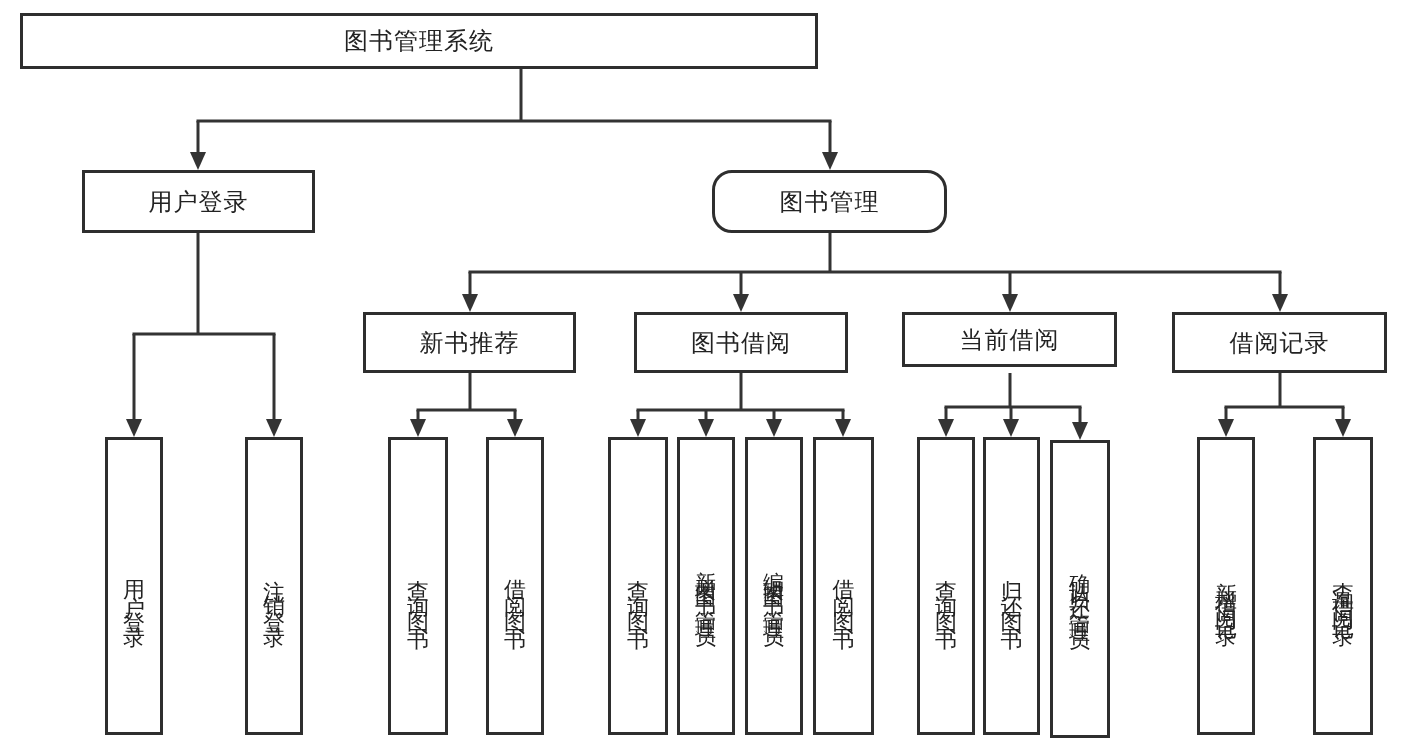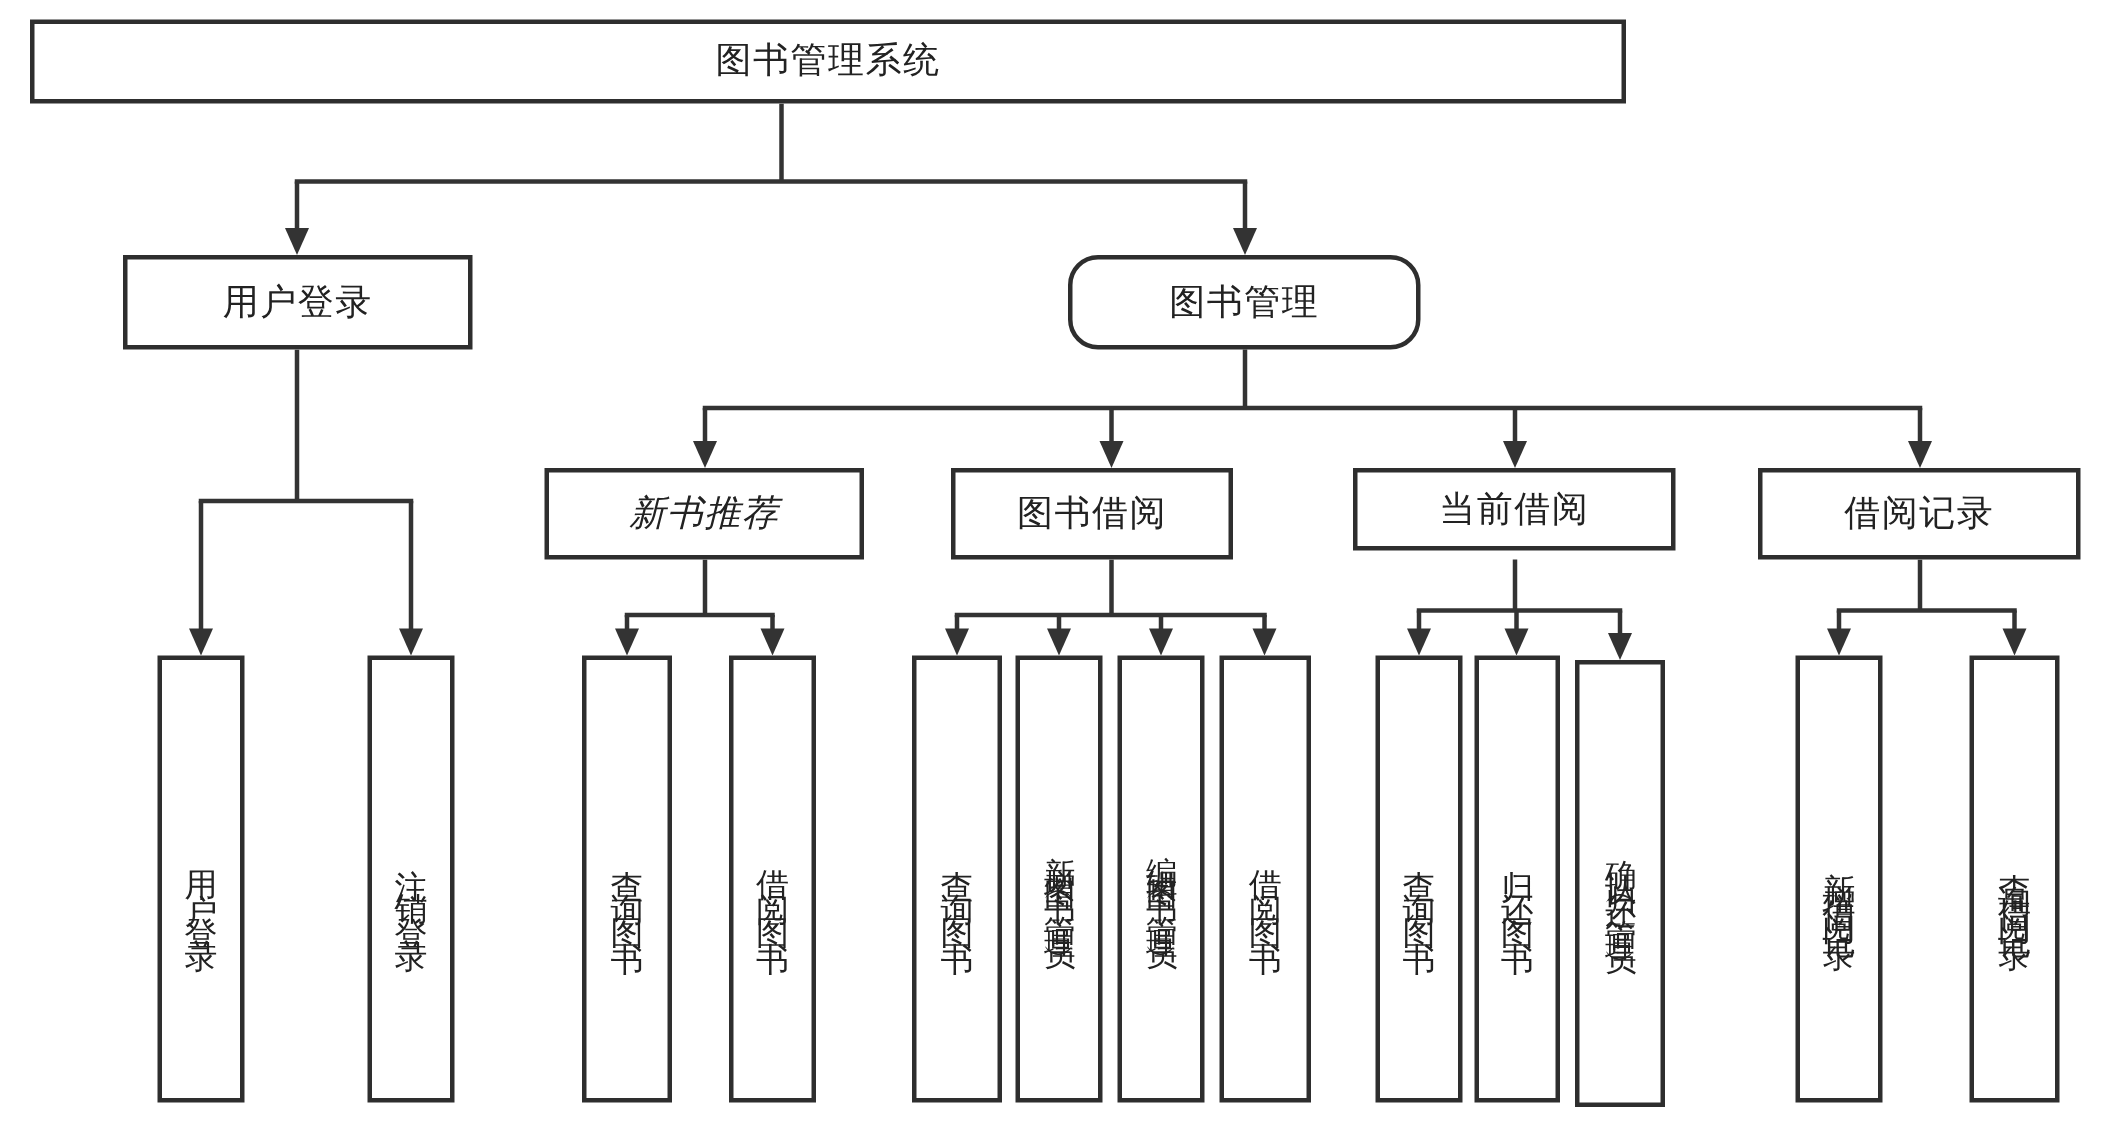--- a/index.html
+++ b/index.html
@@ -100,35 +100,35 @@
       <line x1="1080" y1="407" x2="1080" y2="426" stroke="var(--line)" stroke-width="3"></line>
       <polygon points="1072,422 1088,422 1080,440" fill="var(--line)"></polygon>
       <line x1="1280" y1="373" x2="1280" y2="407" stroke="var(--line)" stroke-width="3"></line>
       <line x1="1224.5" y1="407" x2="1344.5" y2="407" stroke="var(--line)" stroke-width="3"></line>
       <line x1="1226" y1="407" x2="1226" y2="423" stroke="var(--line)" stroke-width="3"></line>
       <polygon points="1218,419 1234,419 1226,437" fill="var(--line)"></polygon>
       <line x1="1343" y1="407" x2="1343" y2="423" stroke="var(--line)" stroke-width="3"></line>
       <polygon points="1335,419 1351,419 1343,437" fill="var(--line)"></polygon>
     </svg>
 
-  <div class="node hnode" style="left:20px;top:13px;width:1064px;height:56px;">
+  <div class="node hnode" style="left:20px;top:13px;width:798px;height:56px;">
     <span>图书管理系统</span>
   </div>
 
   <div class="node hnode" style="left:82px;top:170px;width:233px;height:63px;">
     <span>用户登录</span>
   </div>
   <div class="node hnode" style="left:712px;top:170px;width:235px;height:63px;border-radius:20px;">
     <span>图书管理</span>
   </div>
 
-  <div class="node hnode" style="left:363px;top:312px;width:213px;height:61px;font-style:italic;">
+  <div class="node hnode" style="left:363px;top:312px;width:213px;height:61px;">
     <span>新书推荐</span>
   </div>
-  <div class="node hnode" style="left:634px;top:312px;width:188px;height:61px;">
+  <div class="node hnode" style="left:634px;top:312px;width:214px;height:61px;">
     <span>图书借阅</span>
   </div>
   <div class="node hnode" style="left:902px;top:312px;width:215px;height:55px;">
     <span>当前借阅</span>
   </div>
   <div class="node hnode" style="left:1172px;top:312px;width:215px;height:61px;">
     <span>借阅记录</span>
   </div>
 
   <div class="node leaf g4" style="left:105px;top:437px;width:58px;height:298px;">

